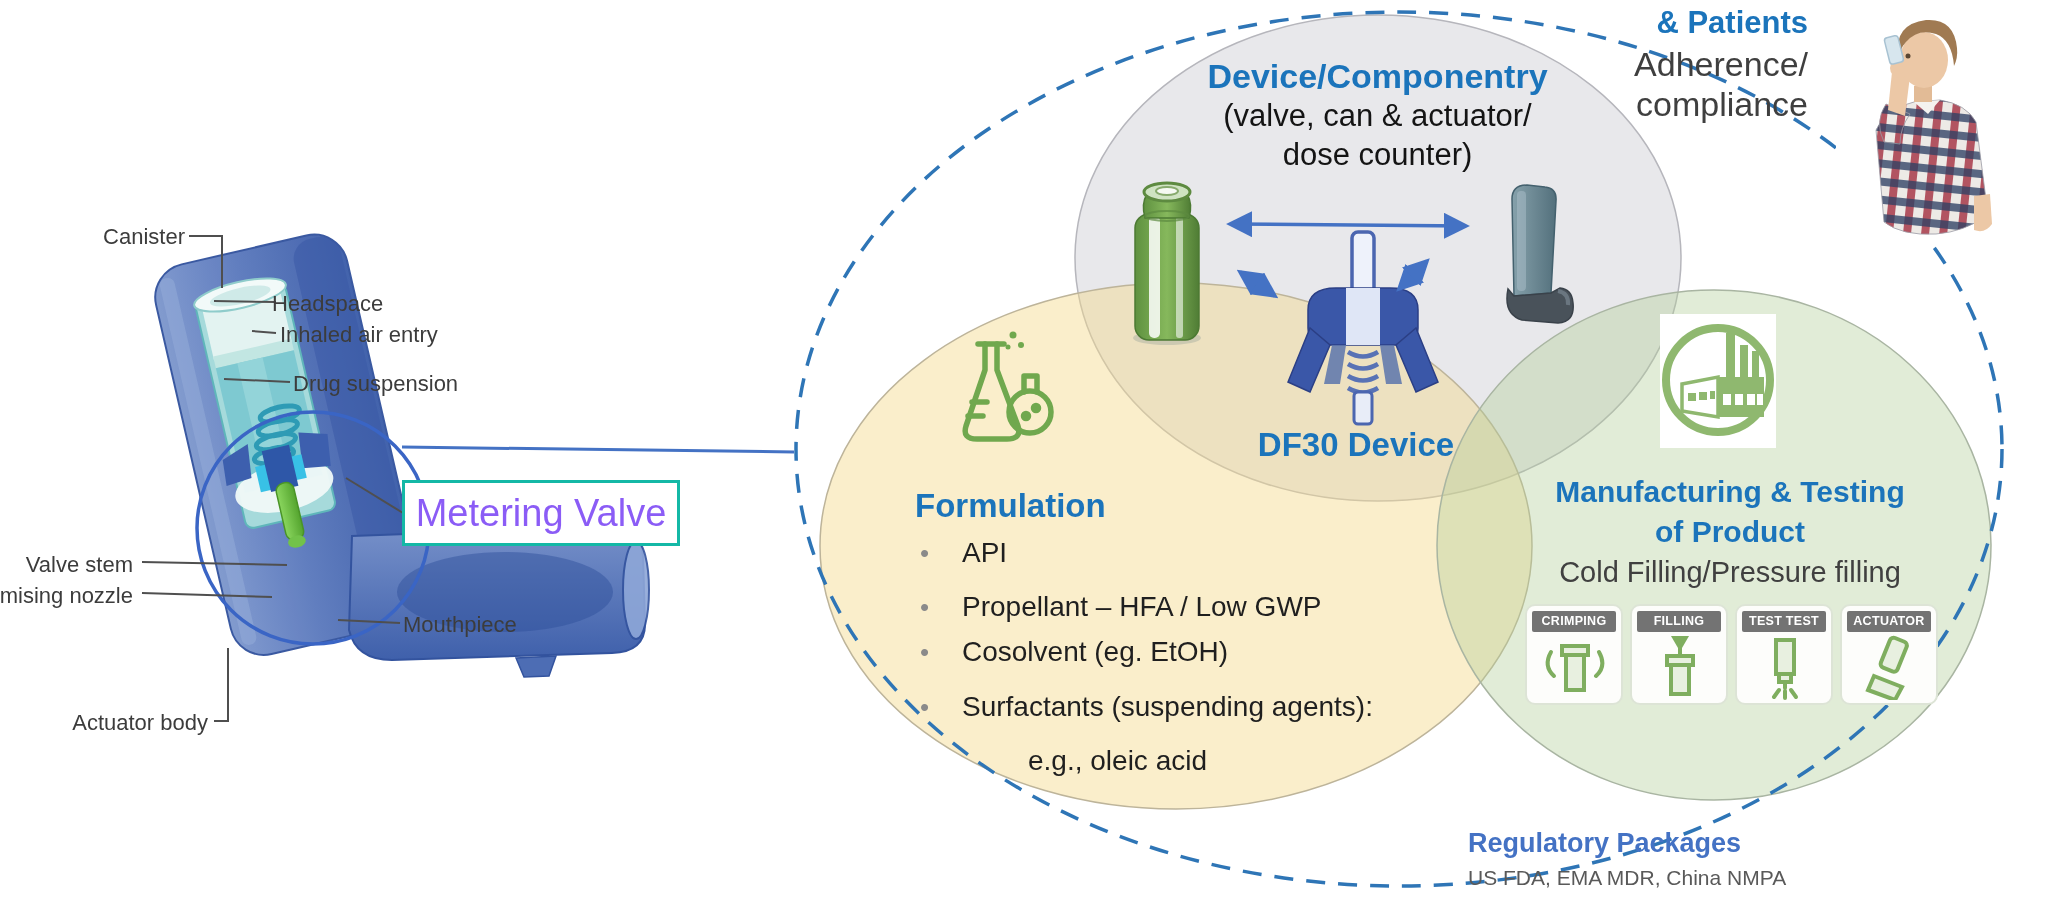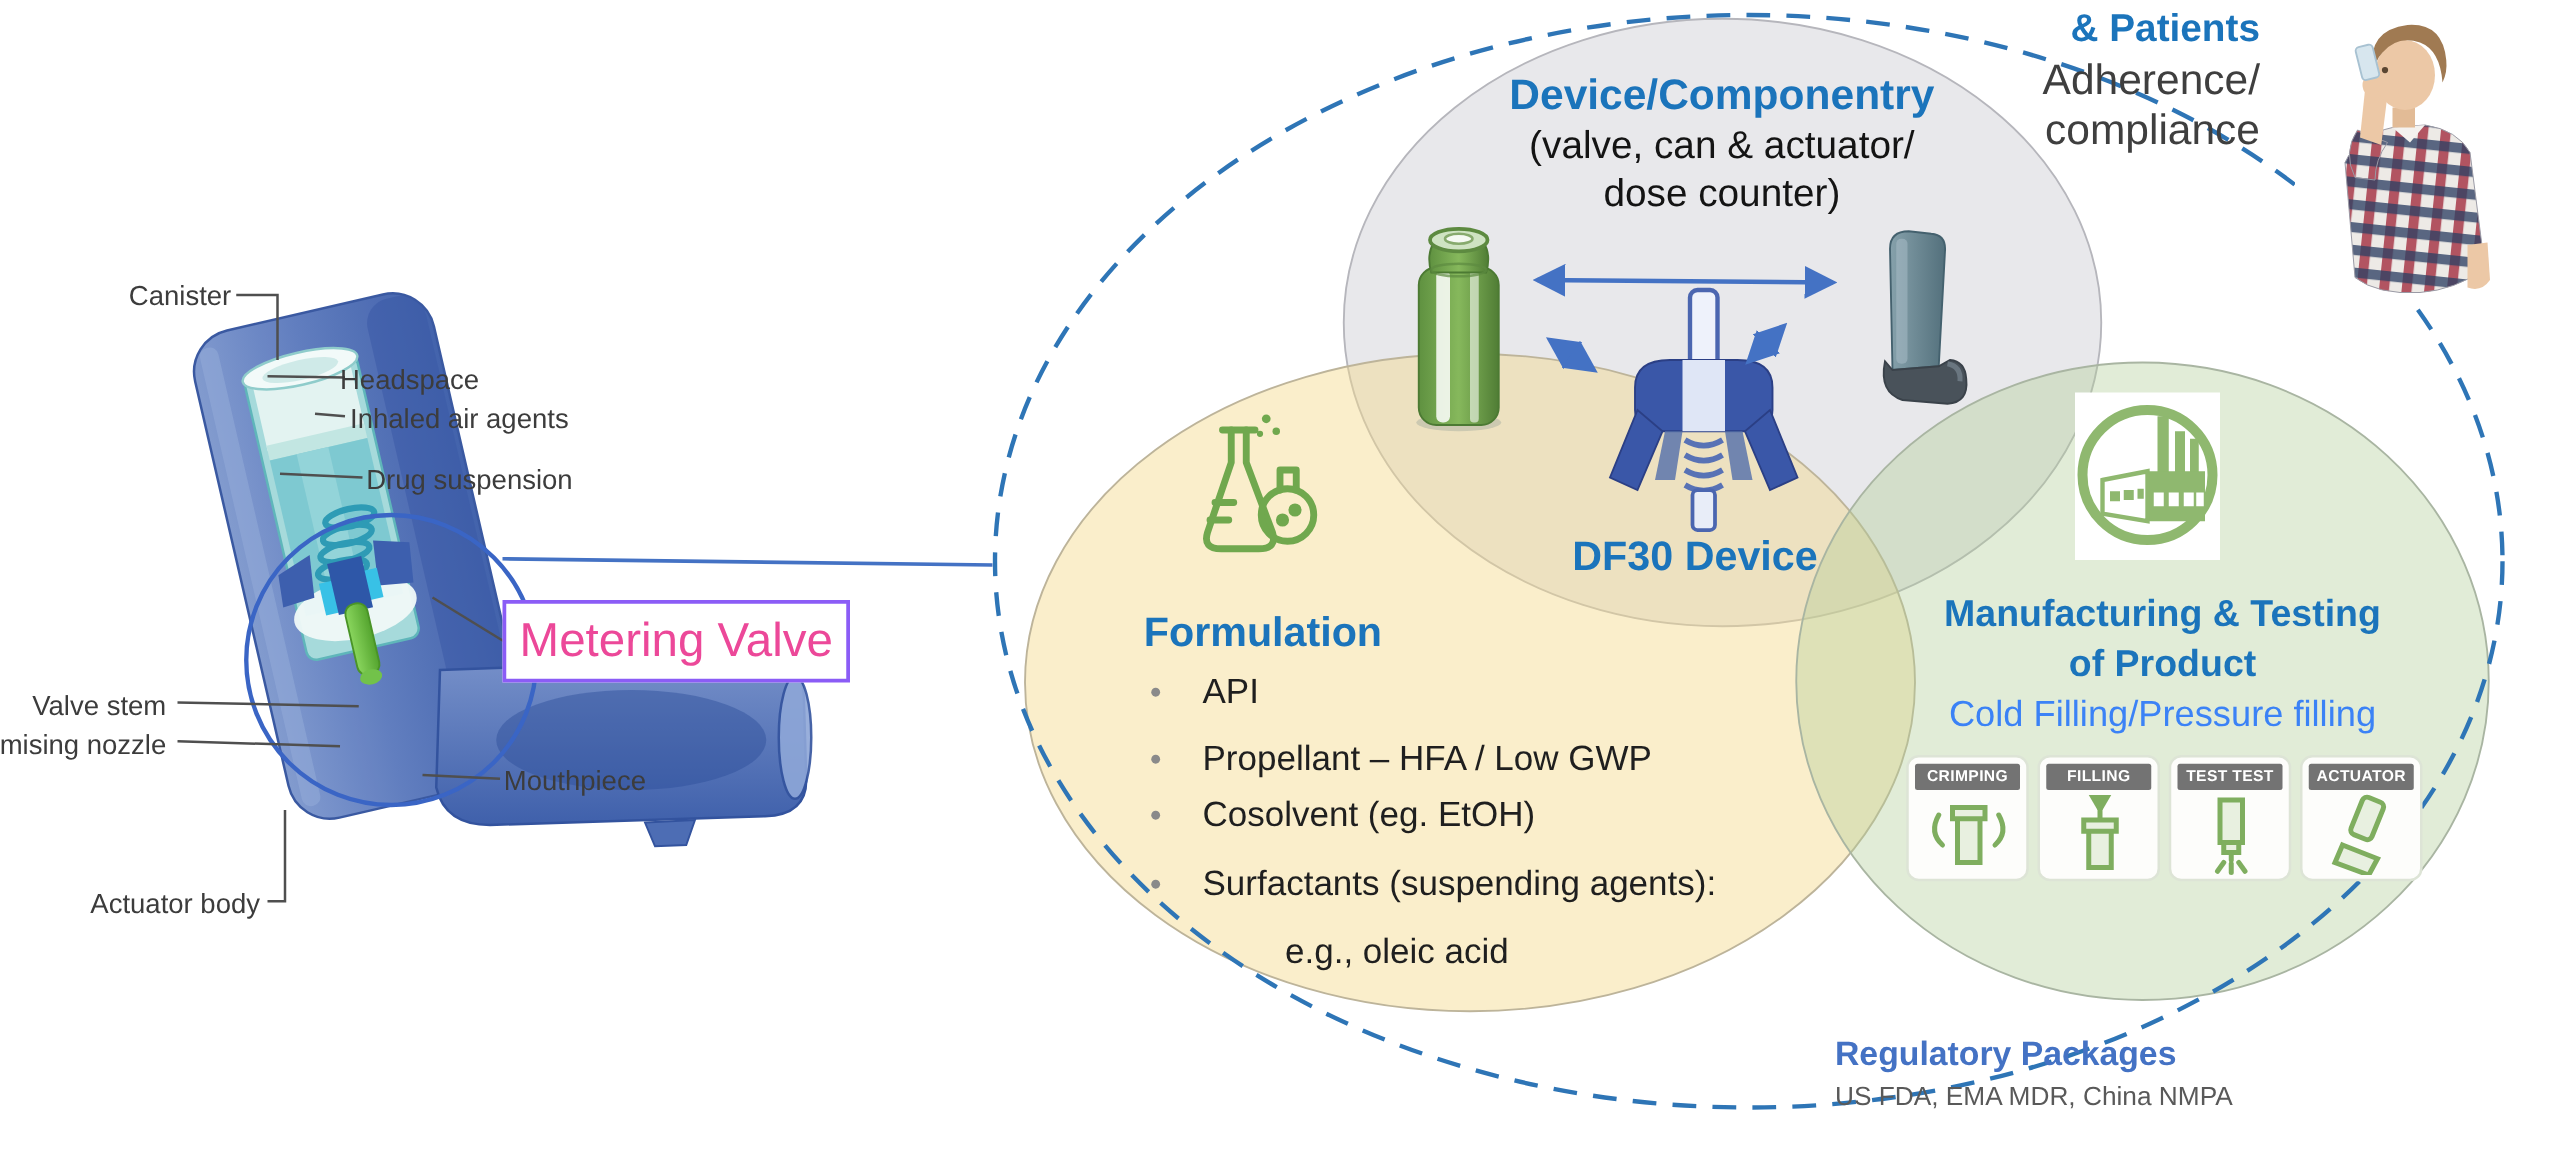--- a/index.html
+++ b/index.html
@@ -4,34 +4,34 @@
 <style>
   html,body{margin:0;padding:0;background:#ffffff;}
   #stage{position:relative;width:2048px;height:919px;background:#fff;overflow:hidden;
          font-family:"Liberation Sans",sans-serif;}
   #vector{position:absolute;left:0;top:0;z-index:1;}
   .txt{position:absolute;z-index:2;white-space:nowrap;}
 
   
   .ilabel{font-size:22px;color:#3c3c3c;}
   .mv-box{position:absolute;z-index:3;left:402px;top:480px;width:272px;height:60px;
-          background:#fff;border:3px solid #8b5cf6;display:flex;align-items:center;justify-content:center;
-          font-size:38px;color:#ec4899;}
+          background:#fff;border:3px solid #14b8a6;display:flex;align-items:center;justify-content:center;
+          font-size:38px;color:#8b5cf6;}
   .device-block{left:1125px;top:56px;width:505px;text-align:center;}
   .device-block .t1{font-size:34px;font-weight:bold;color:#1b74bb;line-height:40px;}
   .device-block .t2{font-size:31px;color:#141414;line-height:39px;}
   .df30{left:1256px;top:426px;width:200px;text-align:center;font-size:33px;font-weight:bold;color:#1b74bb;}
   .formulation-title{left:915px;top:487px;font-size:33px;font-weight:bold;color:#1b74bb;}
   .bullets{left:920px;top:537px;width:560px;}
   .bullet-row{position:absolute;left:0;font-size:28px;color:#1f1f1f;}
   .bullet-row .dot{display:inline-block;width:42px;color:#8a8a8a;font-size:26px;}
   .sub-item{position:absolute;left:108px;font-size:28px;color:#1f1f1f;}
   .mfg-block{left:1530px;top:472px;width:400px;text-align:center;}
   .mfg-block .t1{font-size:30px;font-weight:bold;color:#1b74bb;line-height:40px;}
-  .mfg-sub{font-size:29px;color:#3b82f6;line-height:40px;}
+  .mfg-sub{font-size:29px;color:#404040;line-height:40px;}
   .patients-block{left:1560px;top:2px;width:248px;text-align:right;}
   .patients-block .t1{font-size:31px;font-weight:bold;color:#1b74bb;line-height:42px;}
   .patients-block .t2{font-size:34px;color:#3f3f3f;line-height:40px;}
   .reg-title{left:1468px;top:828px;font-size:27px;font-weight:bold;color:#4472c4;}
   .reg-sub{left:1468px;top:866px;font-size:21px;color:#595959;}
 
   
   .badges{position:absolute;z-index:2;left:1525px;top:604px;display:flex;gap:7px;}
   .badge{width:98px;height:101px;background:#fdfdfb;border:2px solid #dde4d6;border-radius:10px;
          box-sizing:border-box;display:flex;flex-direction:column;align-items:center;}
@@ -218,21 +218,21 @@
       <path d="M 62,46 Q 58,14 90,10 Q 118,8 121,38 Q 122,48 118,56 Q 116,30 100,24 Q 82,18 70,32 Q 64,38 62,52 Z" fill="#a07a52"></path>
       <circle cx="72" cy="46" r="2.5" fill="#5a4632"></circle>
       <g transform="rotate(-14 60 44)">
         <rect x="52" y="26" width="14" height="27" rx="3" fill="#d7e6ee" stroke="#a8c2d2" stroke-width="1.5"></rect>
       </g>
     </g>
   </svg>
 
   <div class="txt ilabel" style="right:1863px;top:224px;">Canister</div>
   <div class="txt ilabel" style="left:272px;top:291px;">Headspace</div>
-  <div class="txt ilabel" style="left:280px;top:322px;">Inhaled air agents</div>
+  <div class="txt ilabel" style="left:280px;top:322px;">Inhaled air entry</div>
   <div class="txt ilabel" style="left:293px;top:371px;">Drug suspension</div>
   <div class="mv-box">
     <span>Metering Valve</span>
   </div>
   <div class="txt ilabel" style="right:1915px;top:552px;">Valve stem</div>
   <div class="txt ilabel" style="right:1915px;top:583px;">Atomising nozzle</div>
   <div class="txt ilabel" style="left:403px;top:612px;">Mouthpiece</div>
   <div class="txt ilabel" style="right:1840px;top:710px;">Actuator body</div>
 
   <div class="txt device-block">

